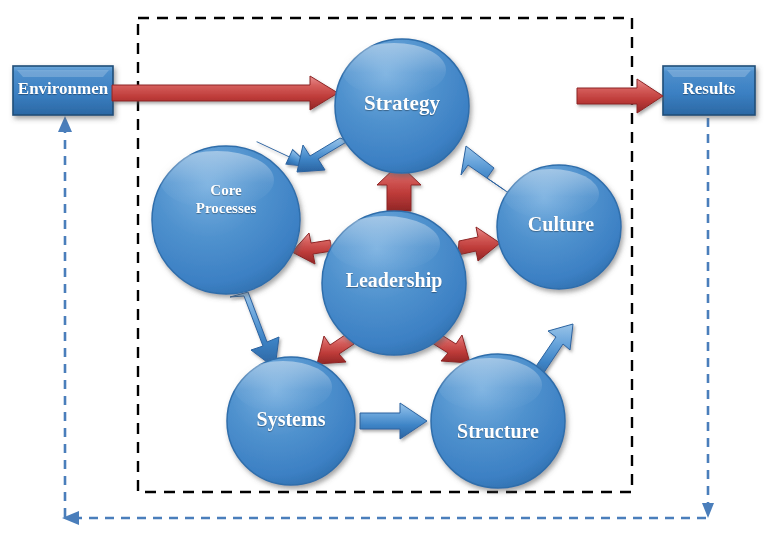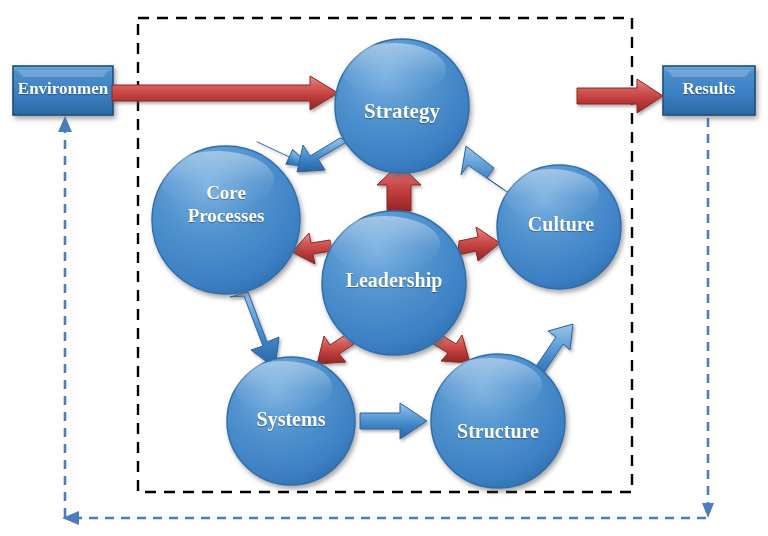--- a/index.html
+++ b/index.html
@@ -179,23 +179,23 @@
     <g filter="url(#softShadow)">
       <circle cx="498" cy="421" r="67" fill="url(#gradNode)" stroke="#2F6EAB" stroke-width="1.5"></circle>
       <ellipse cx="490" cy="385" rx="52" ry="27" fill="url(#gradNodeSheen)"></ellipse>
     </g>
   </svg>
 
   <div class="node-label" style="left:13px; top:79px; width:100px; font-size:17px;">Environmen</div>
 
   <div class="node-label" style="left:663px; top:79px; width:92px; font-size:17px;">Results</div>
 
-  <div class="node-label" style="left:335px; top:91px; width:134px; font-size:21px;margin-top:8px;">Strategy</div>
-
-  <div class="node-label" style="left:152px; top:181px; width:148px; font-size:19px;">Core
+  <div class="node-label" style="left:335px; top:91px; width:134px; font-size:21px;">Strategy</div>
+
+  <div class="node-label" style="left:152px; top:181px; width:148px; font-size:15px;">Core
 Processes</div>
 
   <div class="node-label" style="left:497px; top:212px; width:128px; font-size:20px;">Culture</div>
 
   <div class="node-label" style="left:322px; top:268px; width:144px; font-size:20px;">Leadership</div>
 
   <div class="node-label" style="left:227px; top:407px; width:128px; font-size:20px;">Systems</div>
 
   <div class="node-label" style="left:431px; top:407px; width:134px; font-size:20px;margin-top:12px;">Structure</div>
 

